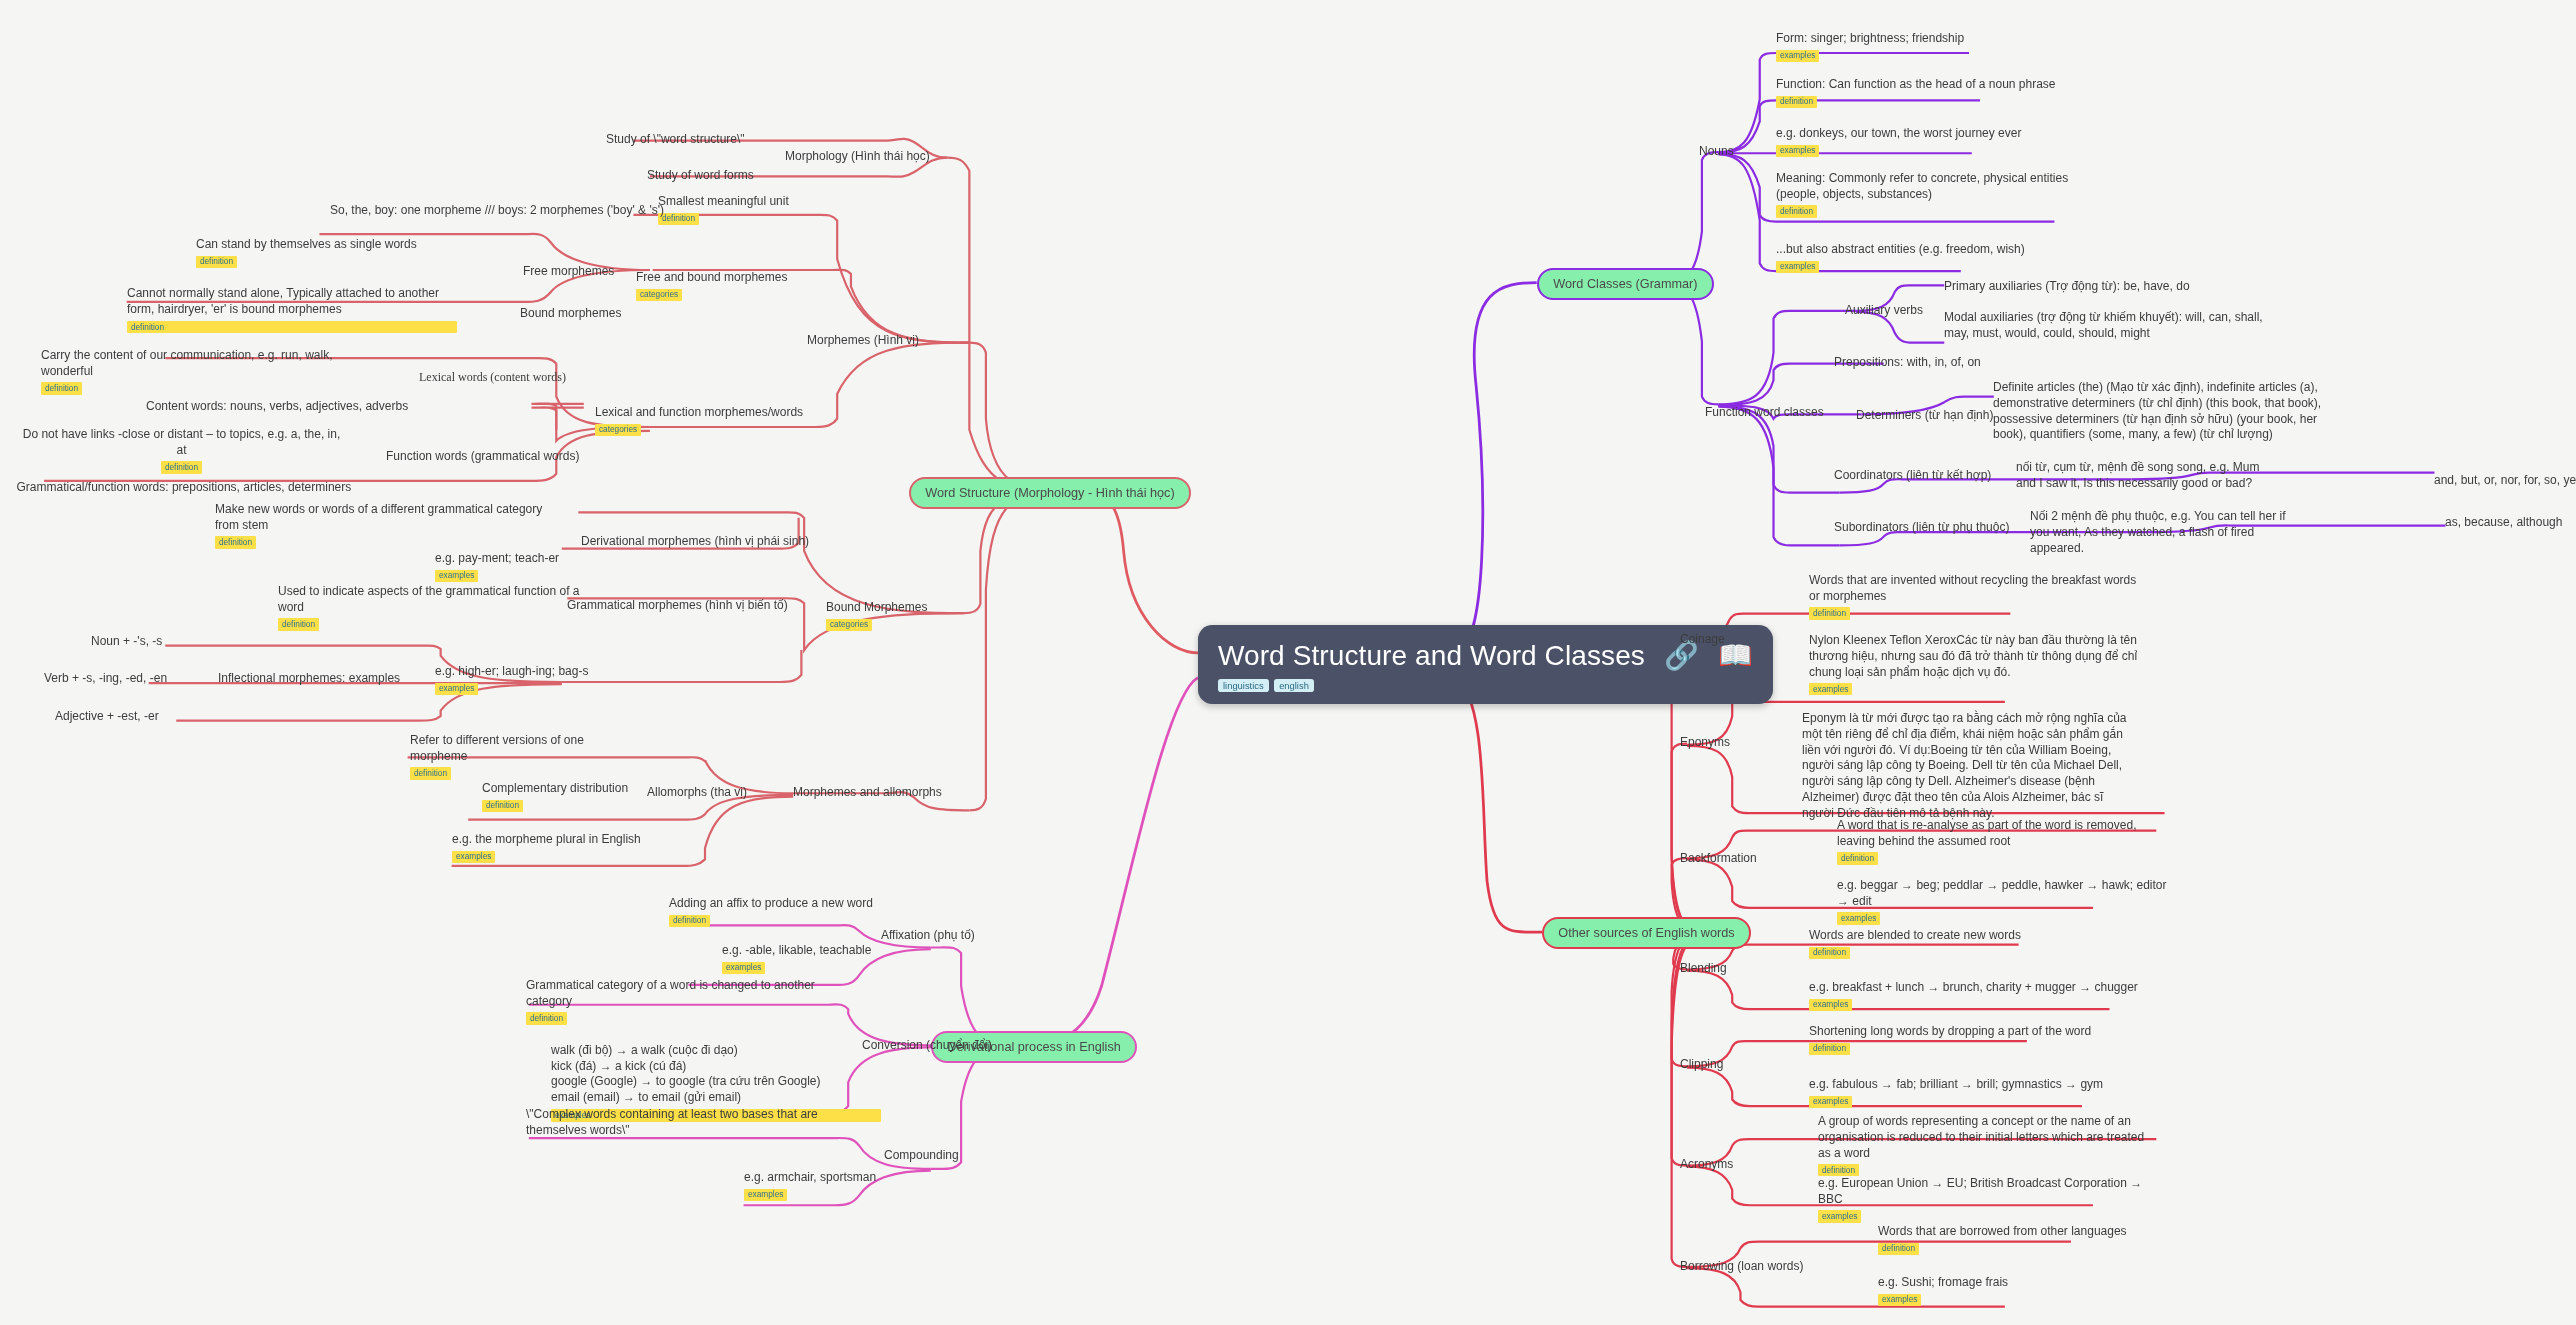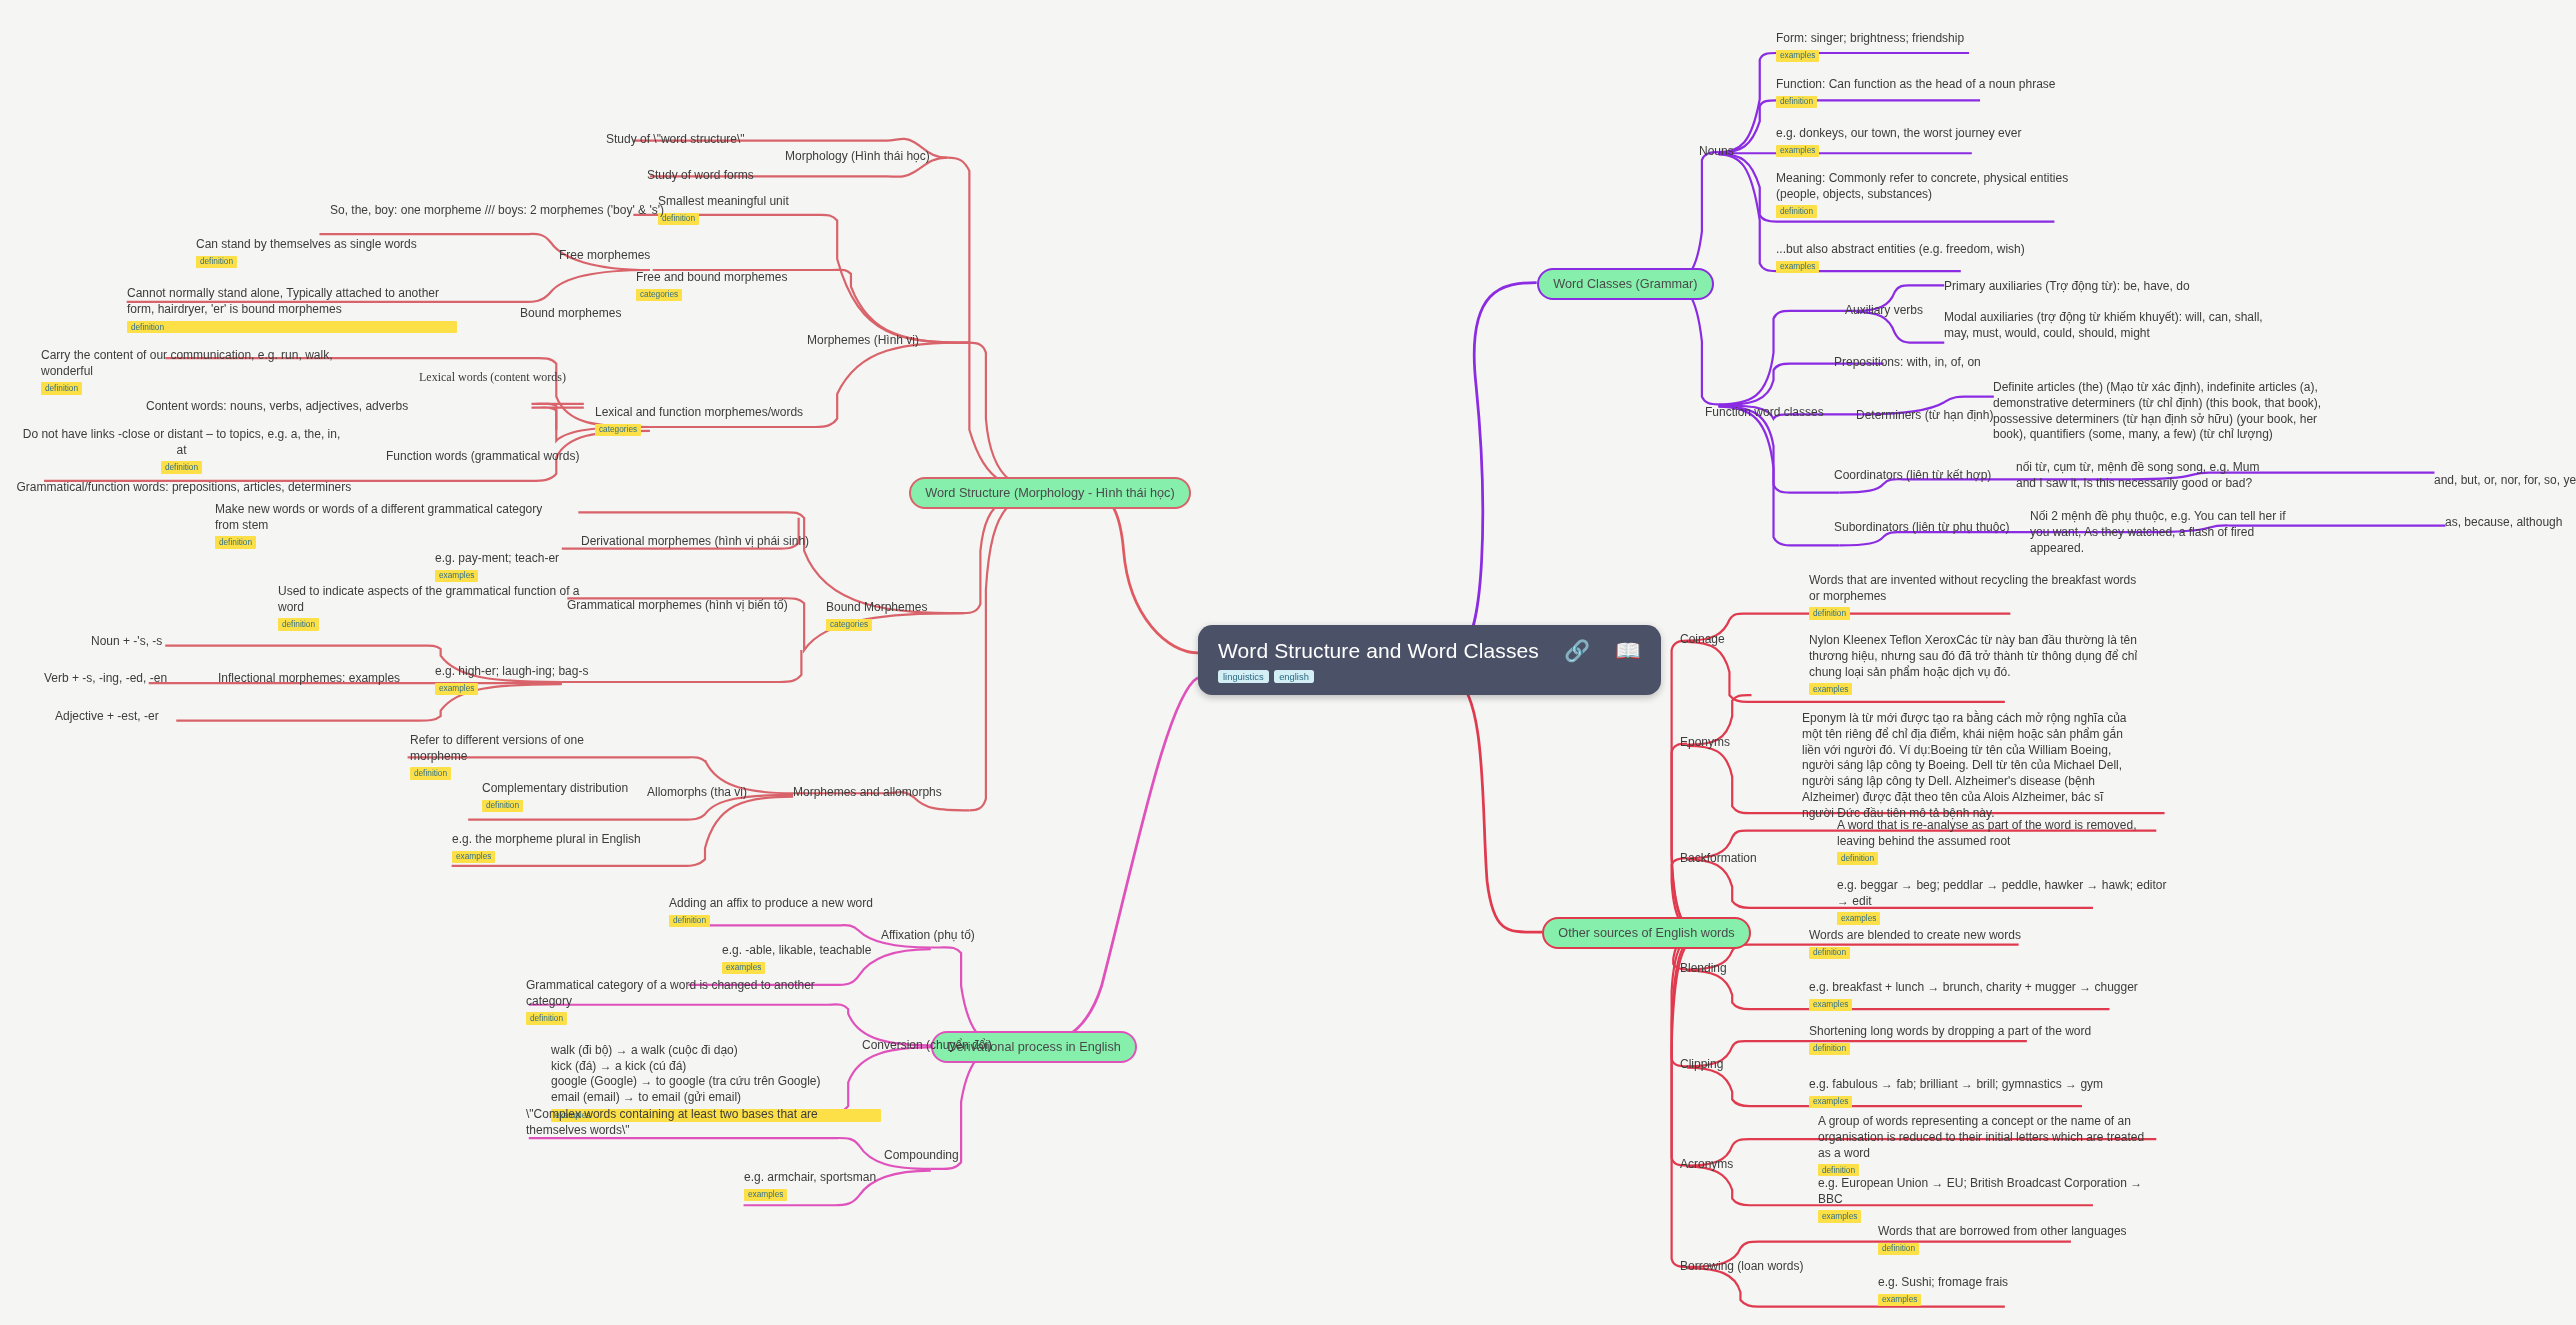--- a/index.html
+++ b/index.html
@@ -17,21 +17,21 @@
 
   .node { position:absolute; }
 
   
   .root {
     background:#4b5267; color:#fff;
     border-radius:14.3px;
     padding:14.3px 20px 12px 20px;
     box-shadow:0 2.2px 7.7px rgba(0,0,0,.22);
   }
-  .root-title { font-size:21px; font-weight:400; letter-spacing:0.1px; white-space:nowrap; display:flex; align-items:center; gap:25px;}
+  .root-title { font-size:28px; font-weight:400; letter-spacing:0.1px; white-space:nowrap; display:flex; align-items:center; gap:19px;}
   .root-tags { margin-top:6.6px; display:flex; gap:5.5px; }
   .tag {
     background:#d4eef6; color:#2b6b80;
     font-size:9.4px; padding:1.1px 5px; border-radius:2.8px;
   }
 
   
   .hub {
     background:#86efac; border:2.2px solid #d9636a;
     border-radius:16.5px; padding:7.2px 14.3px;
@@ -198,21 +198,21 @@
 <div class="node lbl w4" style="left:658px; top:194px;">
   <span>Smallest meaningful unit</span><br>
   <span class="badge">definition</span>
 </div>
 <div class="node lbl nowrap" style="left:330px; top:203px;">So, the, boy: one morpheme /// boys: 2 morphemes ('boy' &amp; 's')</div>
 
 <div class="node lbl w4" style="left:636px; top:270px;">
   <span>Free and bound morphemes</span><br>
   <span class="badge">categories</span>
 </div>
-<div class="node lbl nowrap" style="left:523px; top:248px;margin-left:36px;">Free morphemes</div>
+<div class="node lbl nowrap" style="left:523px; top:264px;">Free morphemes</div>
 <div class="node lbl w2" style="left:196px; top:237px;">
   <span>Can stand by themselves as single words</span><br>
   <span class="badge">definition</span>
 </div>
 <div class="node lbl nowrap" style="left:520px; top:306px;">Bound morphemes</div>
 <div class="node lbl w1" style="left:127px; top:286px;">
   <span>Cannot normally stand alone, Typically attached to another form, hairdryer, 'er' is bound morphemes</span>
   <span class="badge wrap" style="display:block;">definition</span>
 </div>
 

